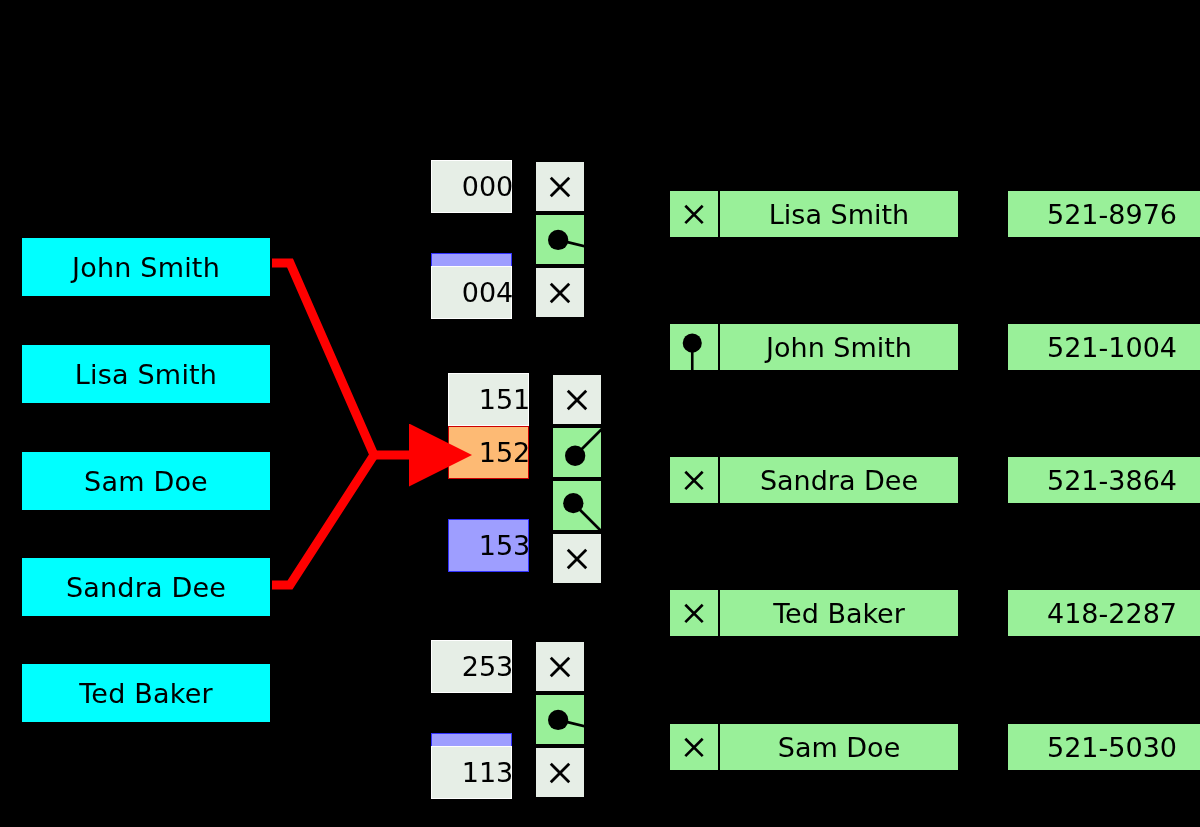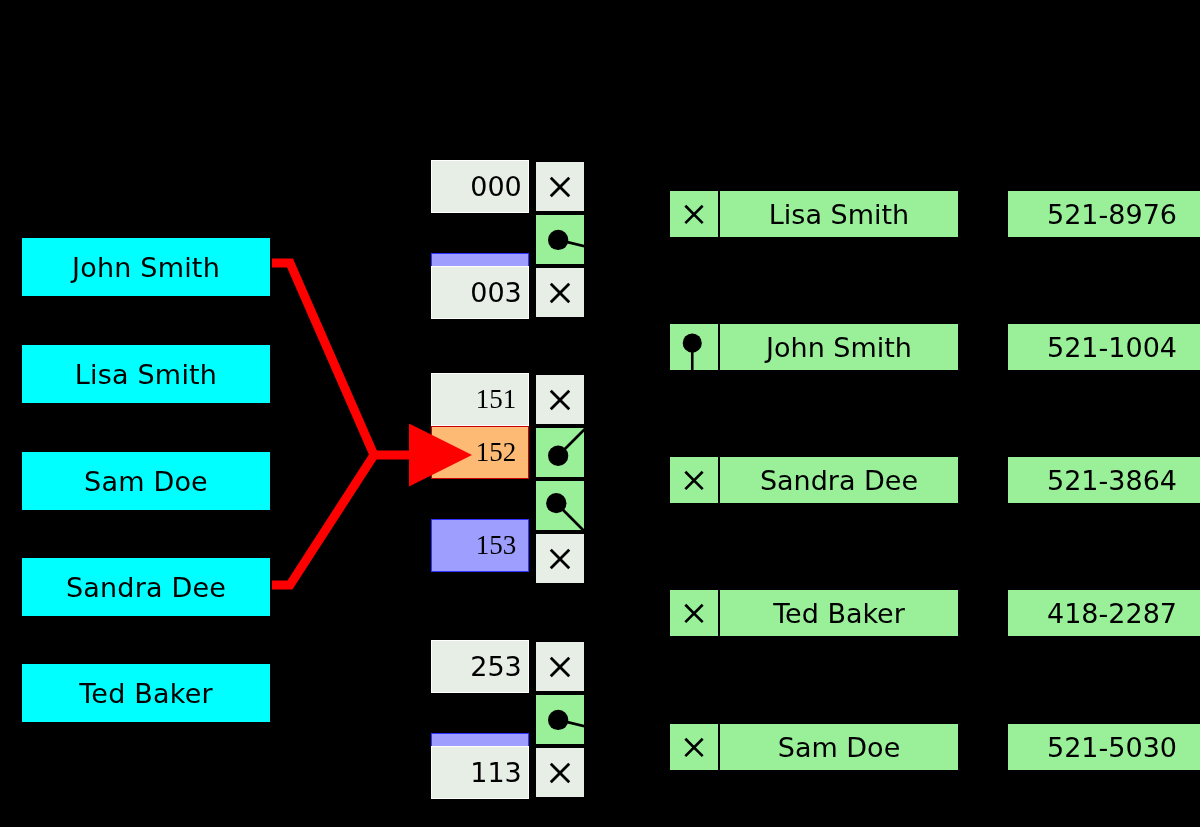--- a/index.html
+++ b/index.html
@@ -40,21 +40,21 @@
   }
   .bucket-row {
     position: relative;
     height: 53px;
     width: 155px;
   }
   .bucket-index {
     position: absolute;
     left: 0;
     top: 0;
-    width: 98px;
+    width: 81px;
     height: 53px;
     box-sizing: border-box;
     border: 1.5px solid #FFFFFF;
     background: #E6EEE6;
     color: #000000;
     display: flex;
     align-items: center;
     justify-content: center;
     font-size: 27px;
     padding-left: 32px;
@@ -172,30 +172,30 @@
         <div class="bucket-row">
           <div class="bucket-index occupied">001</div>
           <div class="bucket-ptr filled">
             <svg viewBox="0 0 52 53">
               <line x1="24" y1="27" x2="62" y2="36" stroke="#000" stroke-width="3"></line>
               <circle cx="24" cy="27" r="11" fill="#000"></circle>
             </svg>
           </div>
         </div>
         <div class="bucket-row">
-          <div class="bucket-index">003</div>
-          <div class="bucket-ptr">
-            <svg viewBox="0 0 52 53">
-              <line x1="16" y1="17" x2="36" y2="37" stroke="#000" stroke-width="3"></line>
-              <line x1="36" y1="17" x2="16" y2="37" stroke="#000" stroke-width="3"></line>
-            </svg>
-          </div>
-        </div>
-      </div>
-      <div class="bucket-group" style="left: 431px; top: 373px; font-family: Liberation Serif, serif;">
+          <div class="bucket-index">004</div>
+          <div class="bucket-ptr">
+            <svg viewBox="0 0 52 53">
+              <line x1="16" y1="17" x2="36" y2="37" stroke="#000" stroke-width="3"></line>
+              <line x1="36" y1="17" x2="16" y2="37" stroke="#000" stroke-width="3"></line>
+            </svg>
+          </div>
+        </div>
+      </div>
+      <div class="bucket-group" style="left: 448px; top: 373px;">
         <div class="bucket-row">
           <div class="bucket-index">151</div>
           <div class="bucket-ptr">
             <svg viewBox="0 0 52 53">
               <line x1="16" y1="17" x2="36" y2="37" stroke="#000" stroke-width="3"></line>
               <line x1="36" y1="17" x2="16" y2="37" stroke="#000" stroke-width="3"></line>
             </svg>
           </div>
         </div>
         <div class="bucket-row">

